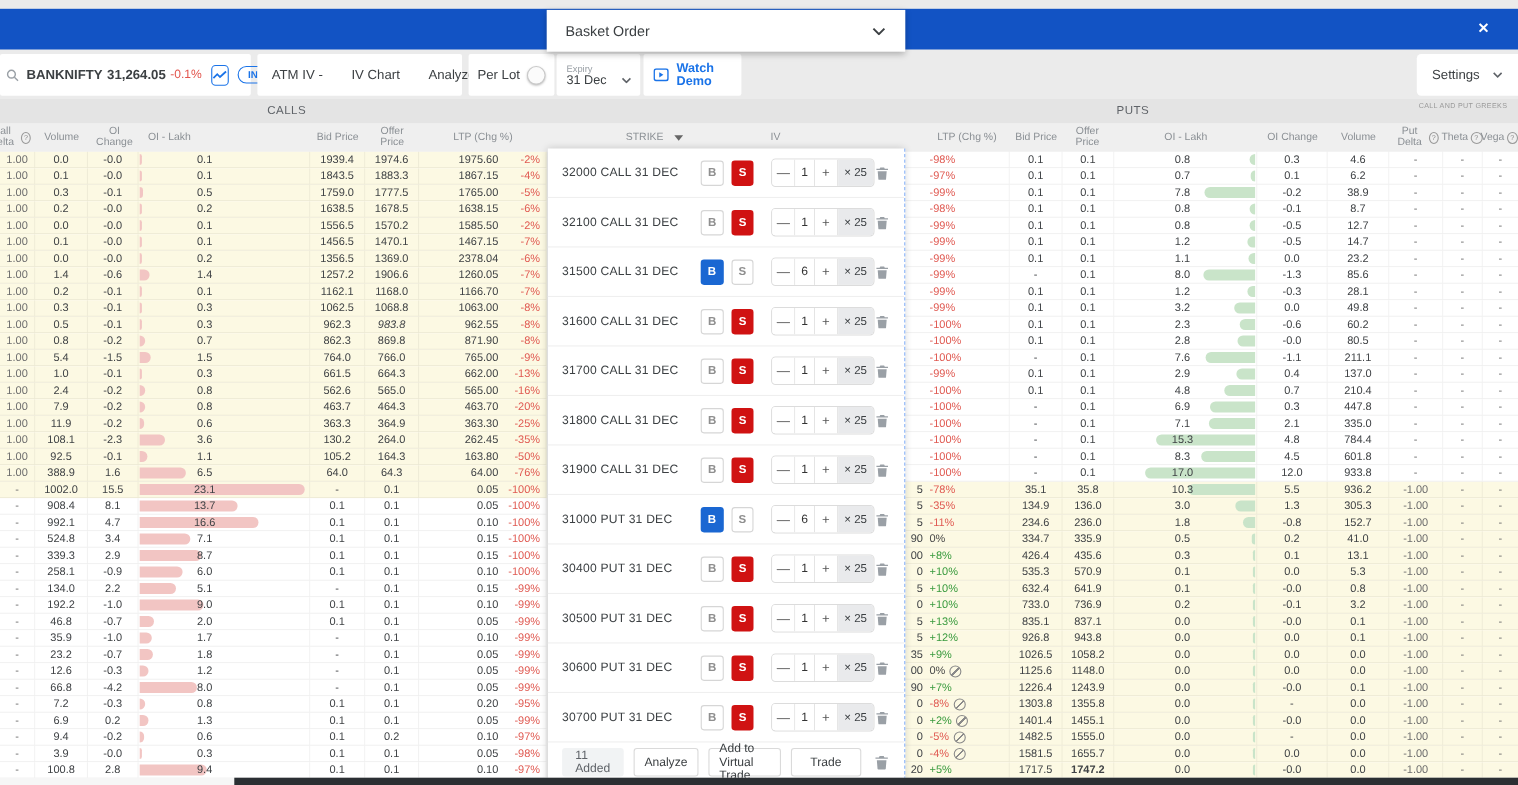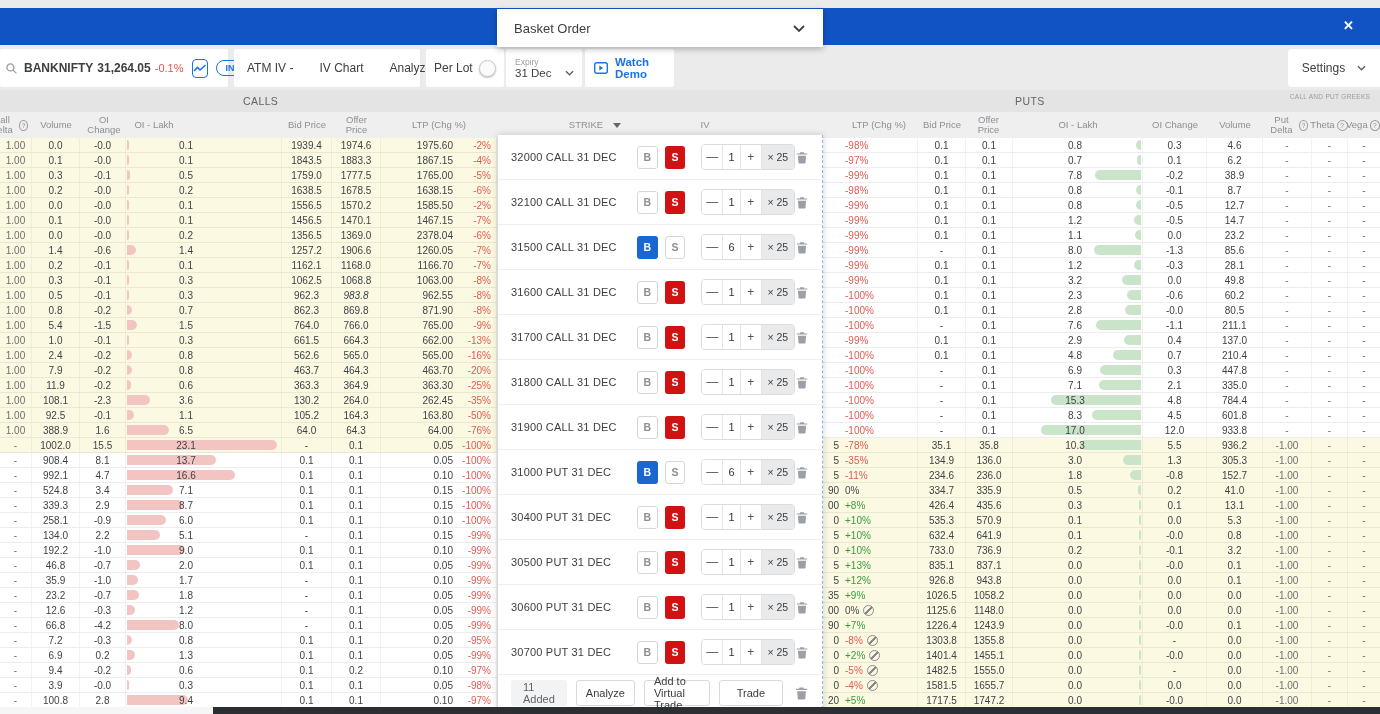--- a/index.html
+++ b/index.html
@@ -1402,21 +1402,21 @@
         <div class="c dim" style="width: 49px;">-1.00</div>
         <div class="c dim" style="width: 36px;">-</div>
         <div class="c dim" style="width: 32px; border-right: none;">-</div>
       </div>
       <div class="trow itm">
         <div class="c" style="width: 95px; justify-content: flex-start; padding-left: 2px;">
           <div class="" style="width: 14px; text-align: right; margin-right: 6px;">20</div>
           <div class="pos">+5%</div>
         </div>
         <div class="c" style="width: 48px;">1717.5</div>
-        <div class="c" style="width: 47px;">1747.2</div>
+        <div class="c" style="width: 47px; font-weight: bold;">1747.2</div>
         <div class="c" style="width: 130px;">
           <div class="bar put" style="width: 2px;"></div>
           <div class="oi-val" style="width: 124px;">0.0</div>
         </div>
         <div class="c" style="width: 64px;">-0.0</div>
         <div class="c" style="width: 56px;">0.0</div>
         <div class="c dim" style="width: 49px;">-1.00</div>
         <div class="c dim" style="width: 36px;">-</div>
         <div class="c dim" style="width: 32px; border-right: none;">-</div>
       </div>

